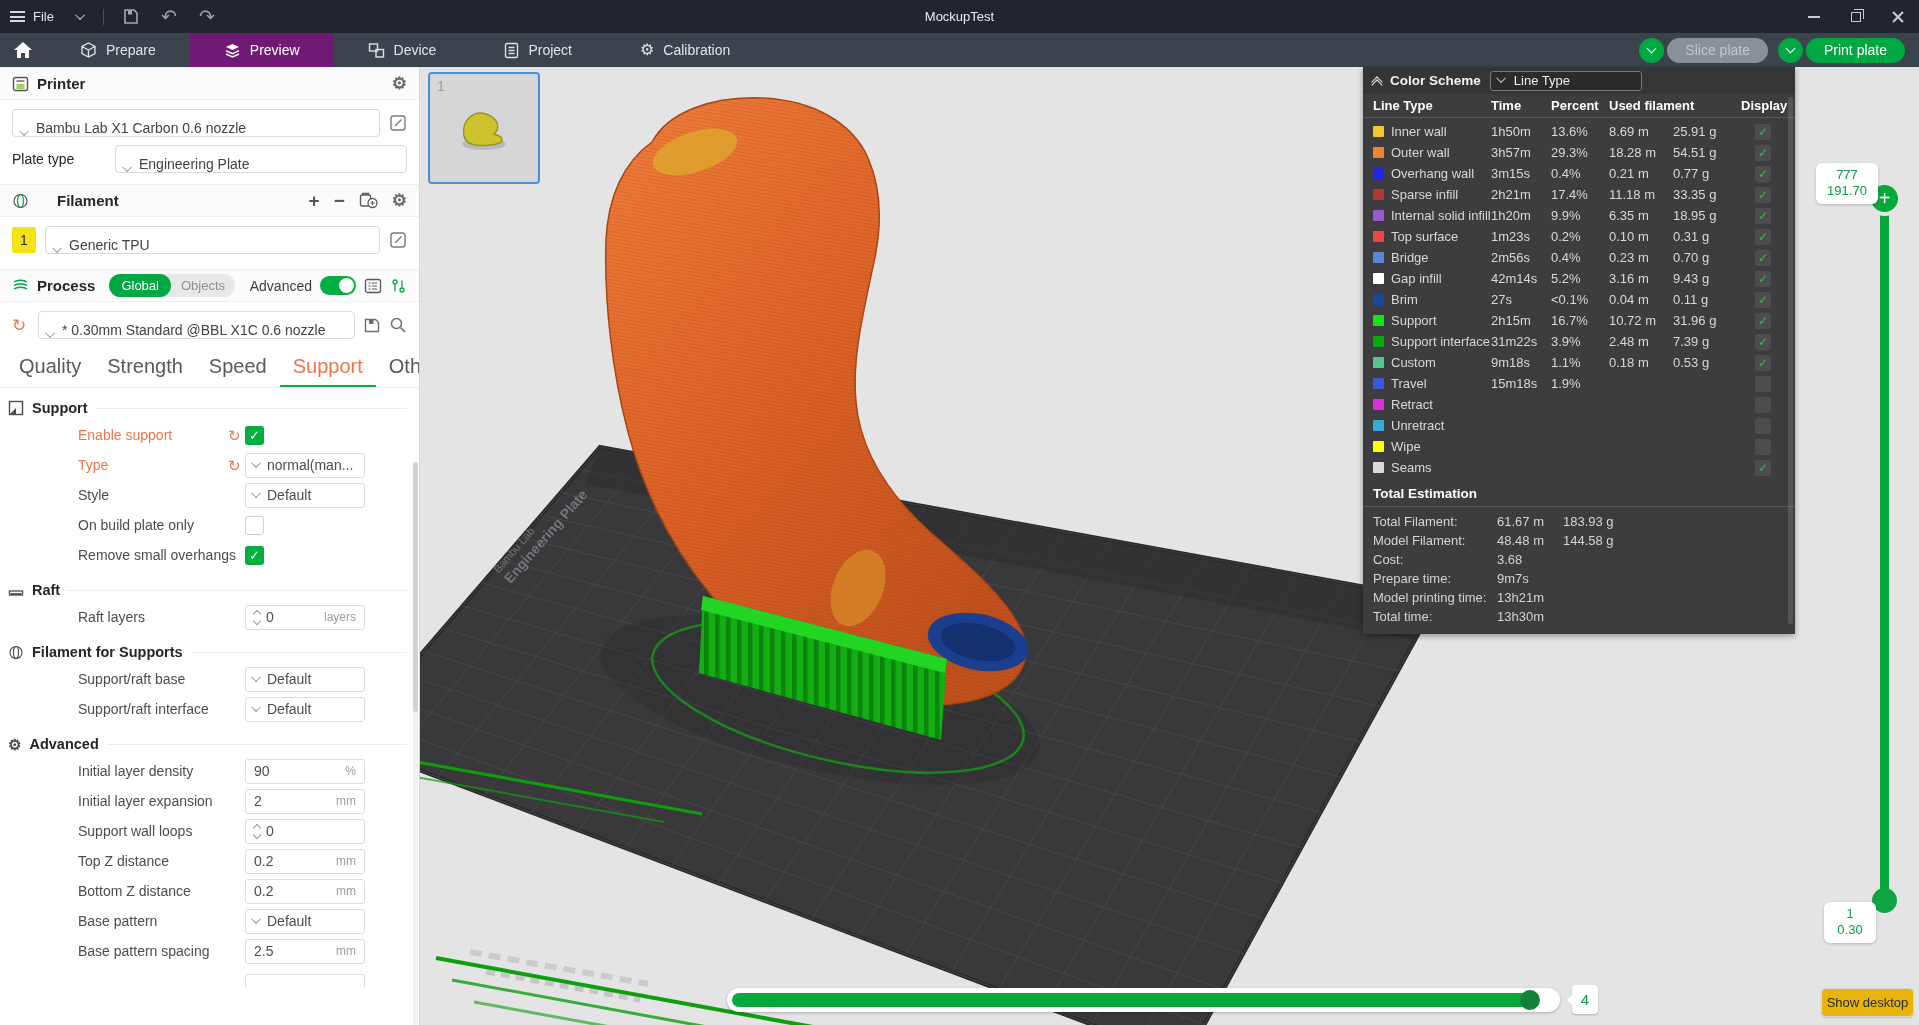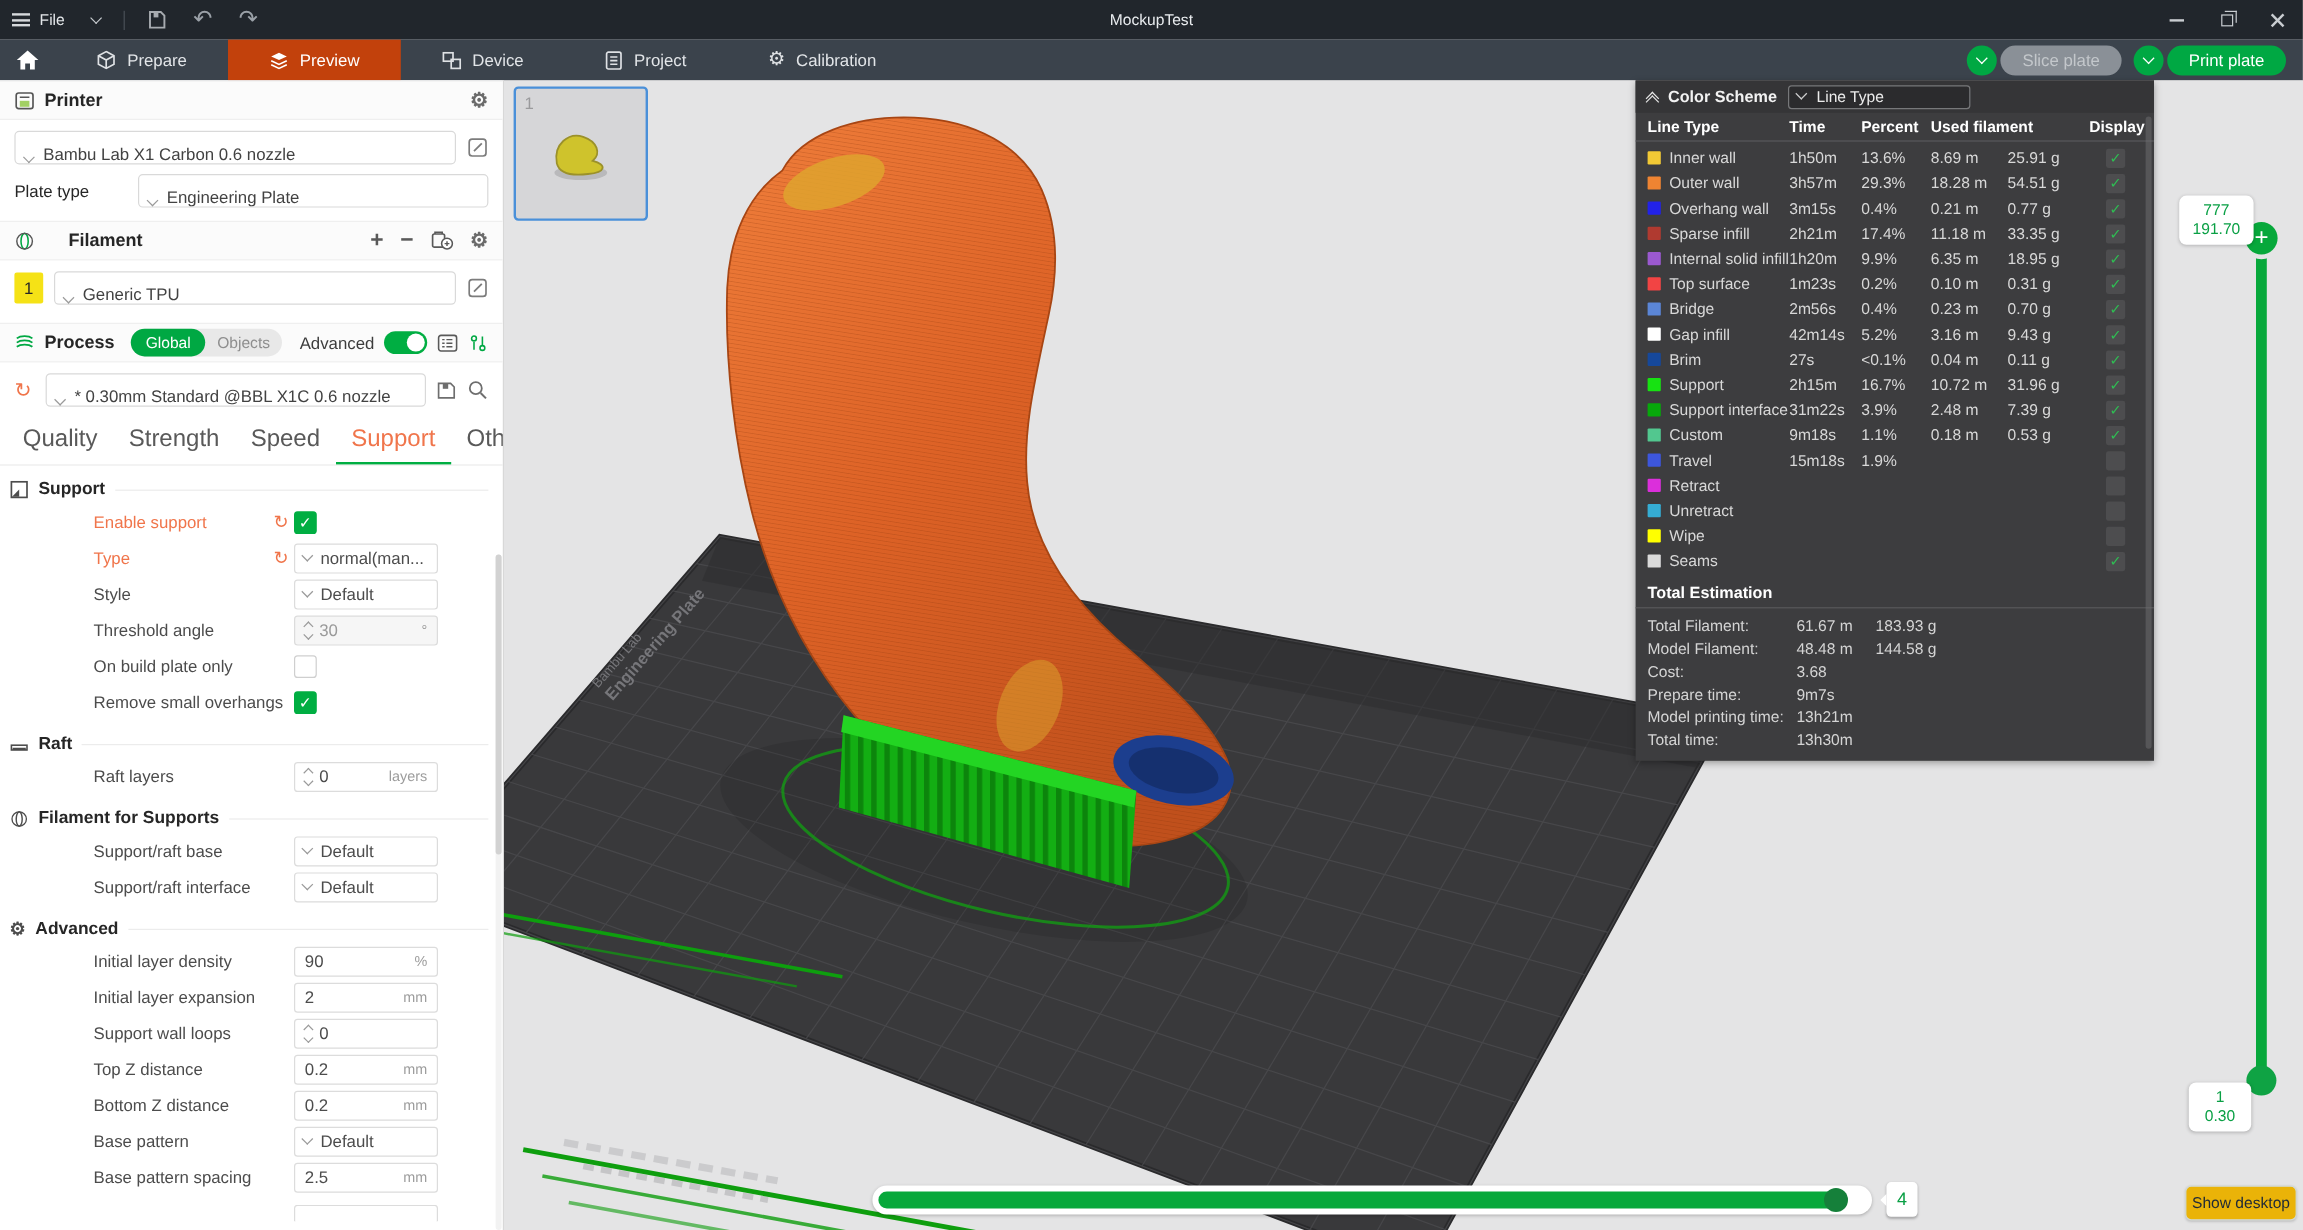--- a/index.html
+++ b/index.html
@@ -20,21 +20,21 @@
   .max-glyph { width:10px; height:10px; border:1.6px solid #C9CDD1; position:relative; }
   .max-glyph::before { content:""; position:absolute; left:2px; top:-4px; width:9px; height:9px; border:1.6px solid #C9CDD1; border-left:none; border-bottom:none; }
   .x-glyph { position:relative; width:12px; height:12px; }
   .x-glyph::before,.x-glyph::after { content:""; position:absolute; left:5px; top:-1px; width:2px; height:14px; background:#C9CDD1; }
   .x-glyph::before { transform:rotate(45deg);} .x-glyph::after { transform:rotate(-45deg);}
 
   
   .navbar { position:absolute; left:0; top:33px; width:1919px; height:34px; background:#3B434C; display:flex; align-items:center; color:#E2E5E8; }
   .nav-home { width:46px; height:100%; display:flex; align-items:center; justify-content:center; }
   .nav-tab { height:100%; display:flex; align-items:center; justify-content:center; gap:9px; font-size:14px; padding:0 34px; cursor:pointer; }
-  .nav-tab.active { background:#c2410c; color:#FFFFFF; }
+  .nav-tab.active { background:#701a75; color:#FFFFFF; }
   .nav-tab svg { display:block; }
   .nav-right { margin-left:auto; display:flex; align-items:center; gap:10px; padding-right:14px; }
   .btn-group { display:flex; align-items:center; gap:3px; }
   .chip { width:25px; height:25px; border-radius:50%; background:#00A843; display:flex; align-items:center; justify-content:center; }
   .chip .chev { border-color:#FFFFFF; transform:rotate(-45deg); margin-top:-3px; }
   .pill { height:25px; border-radius:13px; padding:0 18px; font-size:14px; display:flex; align-items:center; }
   .pill.disabled { background:#8A9097; color:#C3C7CB; }
   .pill.green { background:#00A843; color:#FFFFFF; }
 
   
@@ -465,31 +465,20 @@
         </div>
     </div>
     <div class="set-row">
       <span class="lbl">Style</span>
       <div class="valbox">
           <span class="chev"></span>
           <span>Default</span>
         </div>
     </div>
     <div class="set-row">
-      <span class="lbl">Threshold angle</span>
-      <div class="valbox dis">
-        <span class="spinner">
-            <i class="up"></i>
-            <i class="dn"></i>
-          </span>
-        <span>30</span>
-        <span class="unit">°</span>
-      </div>
-    </div>
-    <div class="set-row">
       <span class="lbl">On build plate only</span>
       <span class="cb un"></span>
     </div>
     <div class="set-row">
       <span class="lbl">Remove small overhangs</span>
       <span class="cb checked">✓</span>
     </div>
 
     <div class="grp-h">
       <svg width="16" height="14" viewBox="0 0 16 14">

